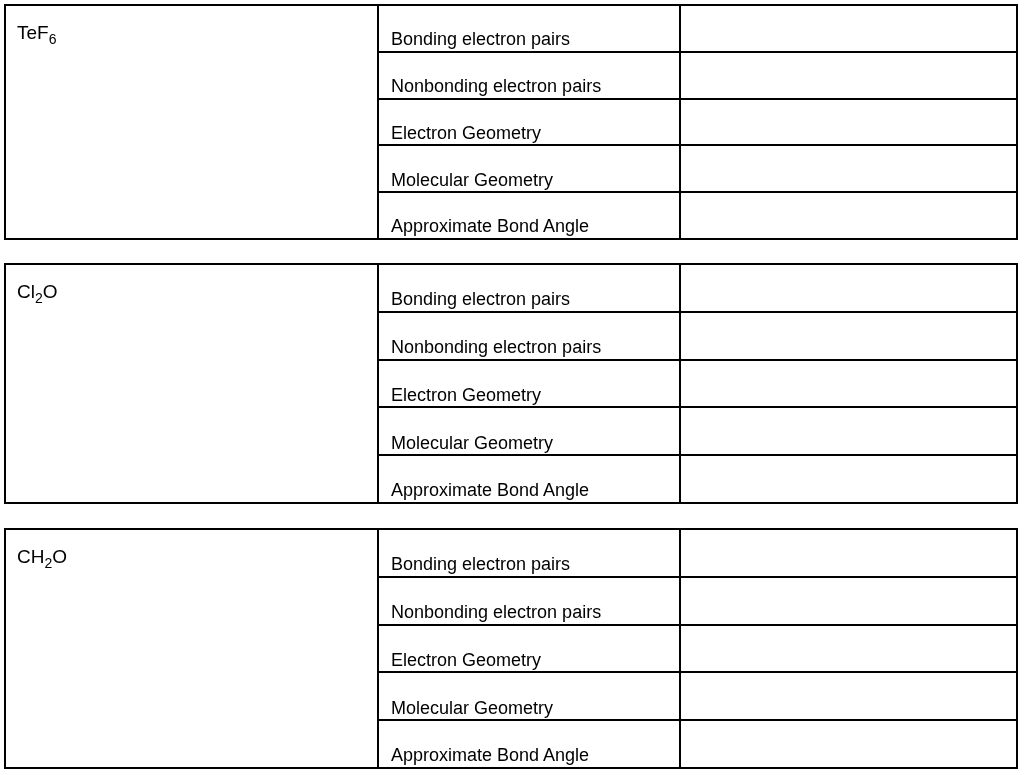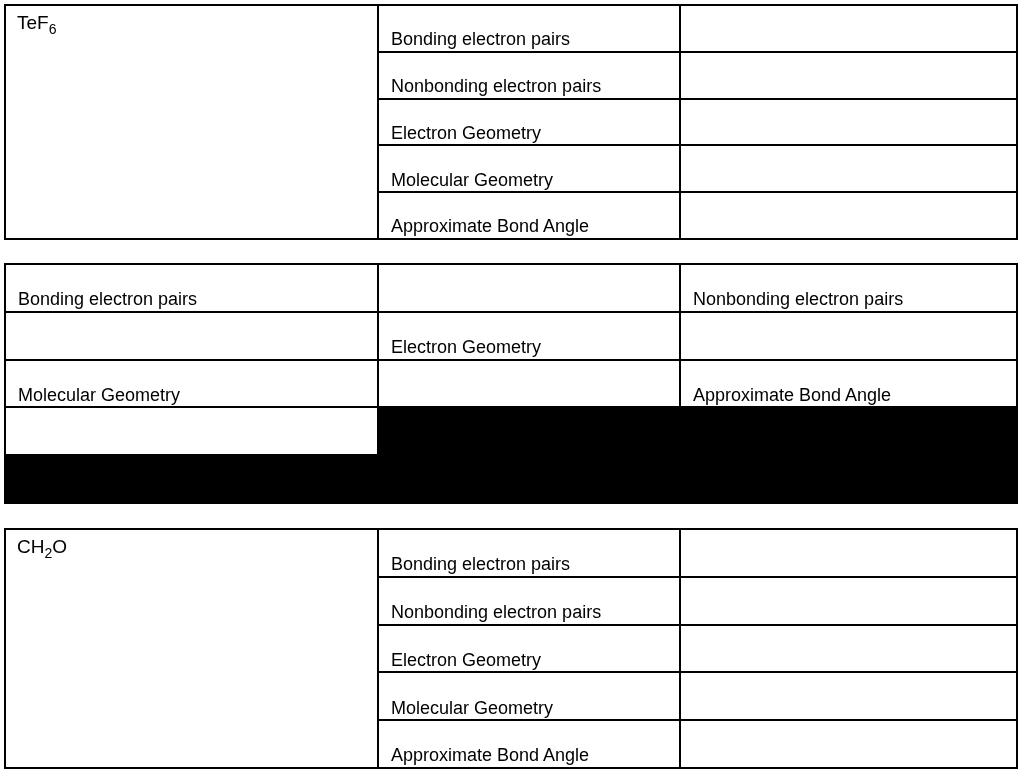--- a/index.html
+++ b/index.html
@@ -40,21 +40,21 @@
     padding: 0 12px;
     font-size: 18px;
     line-height: 1.2;
     overflow: hidden;
     white-space: nowrap;
   }
   .cell.molecule {
     grid-column: 1;
     grid-row: 1 / 6;
     align-items: flex-start;
-    padding-top: 6px;
+    padding-top: 16px;
     padding-left: 11px;
     font-size: 19px;
   }
   .cell.answer { padding: 0 8px; }
   sub.mol-sub {
     font-size: 14px;
     line-height: 0;
     vertical-align: sub;
   }
 </style>
@@ -88,20 +88,23 @@
       </div>
     <div class="cell answer"></div>
 
     <div class="cell label">
         <span>Approximate Bond Angle</span>
       </div>
     <div class="cell answer"></div>
   </section>
 
   <section class="mol-table t2">
+    <div class="cell molecule">
+      <span><span>Cl</span><sub class="mol-sub">2</sub><span>O</span></span>
+    </div>
 
     <div class="cell label">
         <span>Bonding electron pairs</span>
       </div>
     <div class="cell answer"></div>
 
     <div class="cell label">
         <span>Nonbonding electron pairs</span>
       </div>
     <div class="cell answer"></div>

